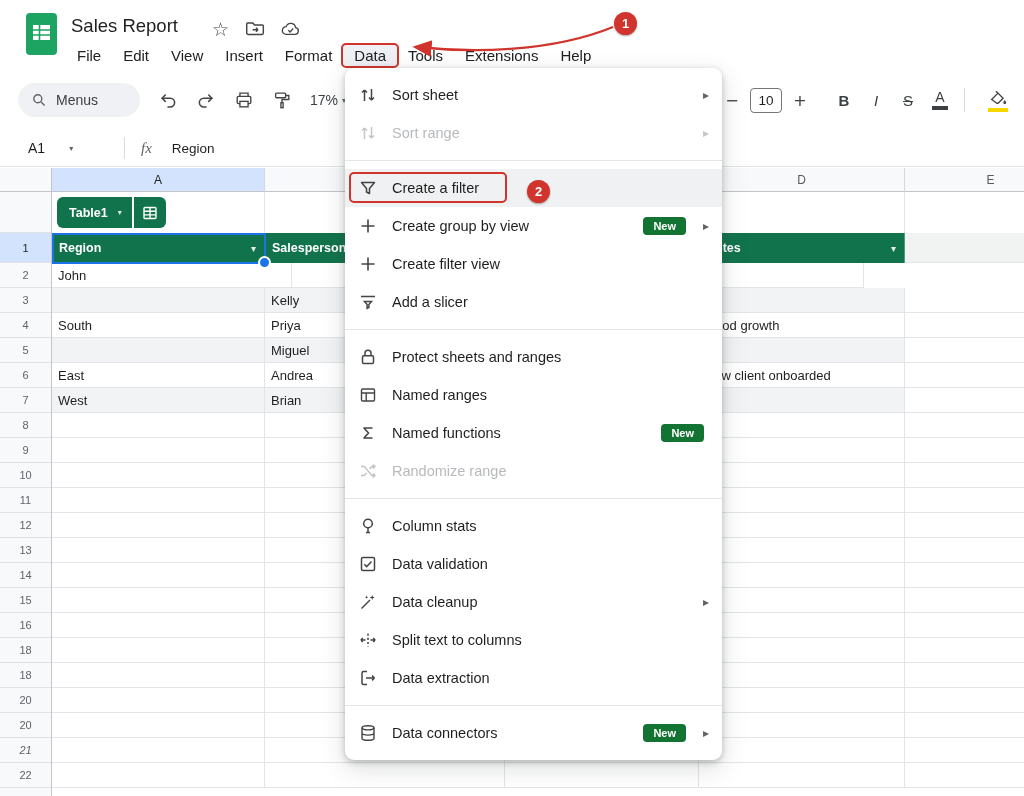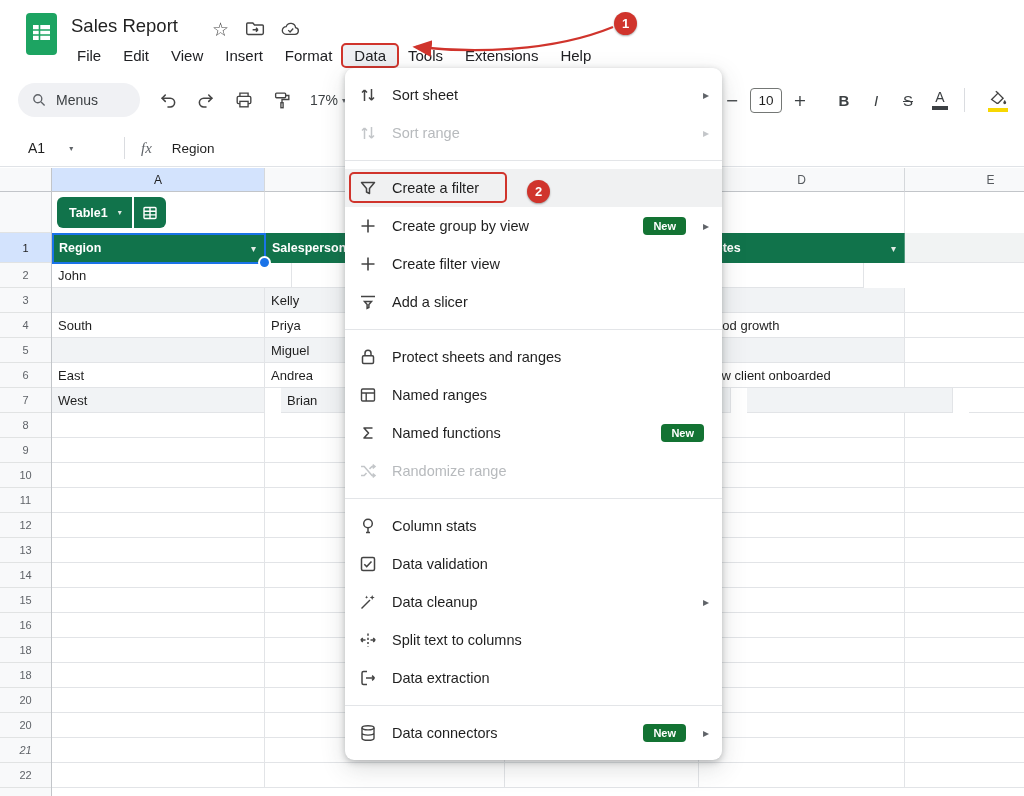--- a/index.html
+++ b/index.html
@@ -329,21 +329,21 @@
           <div class="gcell banded" style="width: 206px;"></div>
           <div class="gcell" style="width: 172px;"></div>
         </div>
         <div class="grow" style="height: 25px;">
           <div class="gcell" style="width: 213px;">East</div>
           <div class="gcell" style="width: 240px;">Andrea</div>
           <div class="gcell" style="width: 194px;"></div>
           <div class="gcell" style="width: 206px;">New client onboarded</div>
           <div class="gcell" style="width: 172px;"></div>
         </div>
-        <div class="grow" style="height: 25px; gap: 16px;">
+        <div class="grow" style="height: 25px;">
           <div class="gcell banded" style="width: 213px;">West</div>
           <div class="gcell banded" style="width: 240px;">Brian</div>
           <div class="gcell banded" style="width: 194px;"></div>
           <div class="gcell banded" style="width: 206px;"></div>
           <div class="gcell" style="width: 172px;"></div>
         </div>
         <div class="grow" style="height: 25px;">
           <div class="gcell" style="width: 213px;"></div>
           <div class="gcell" style="width: 240px;"></div>
           <div class="gcell" style="width: 194px;"></div>

